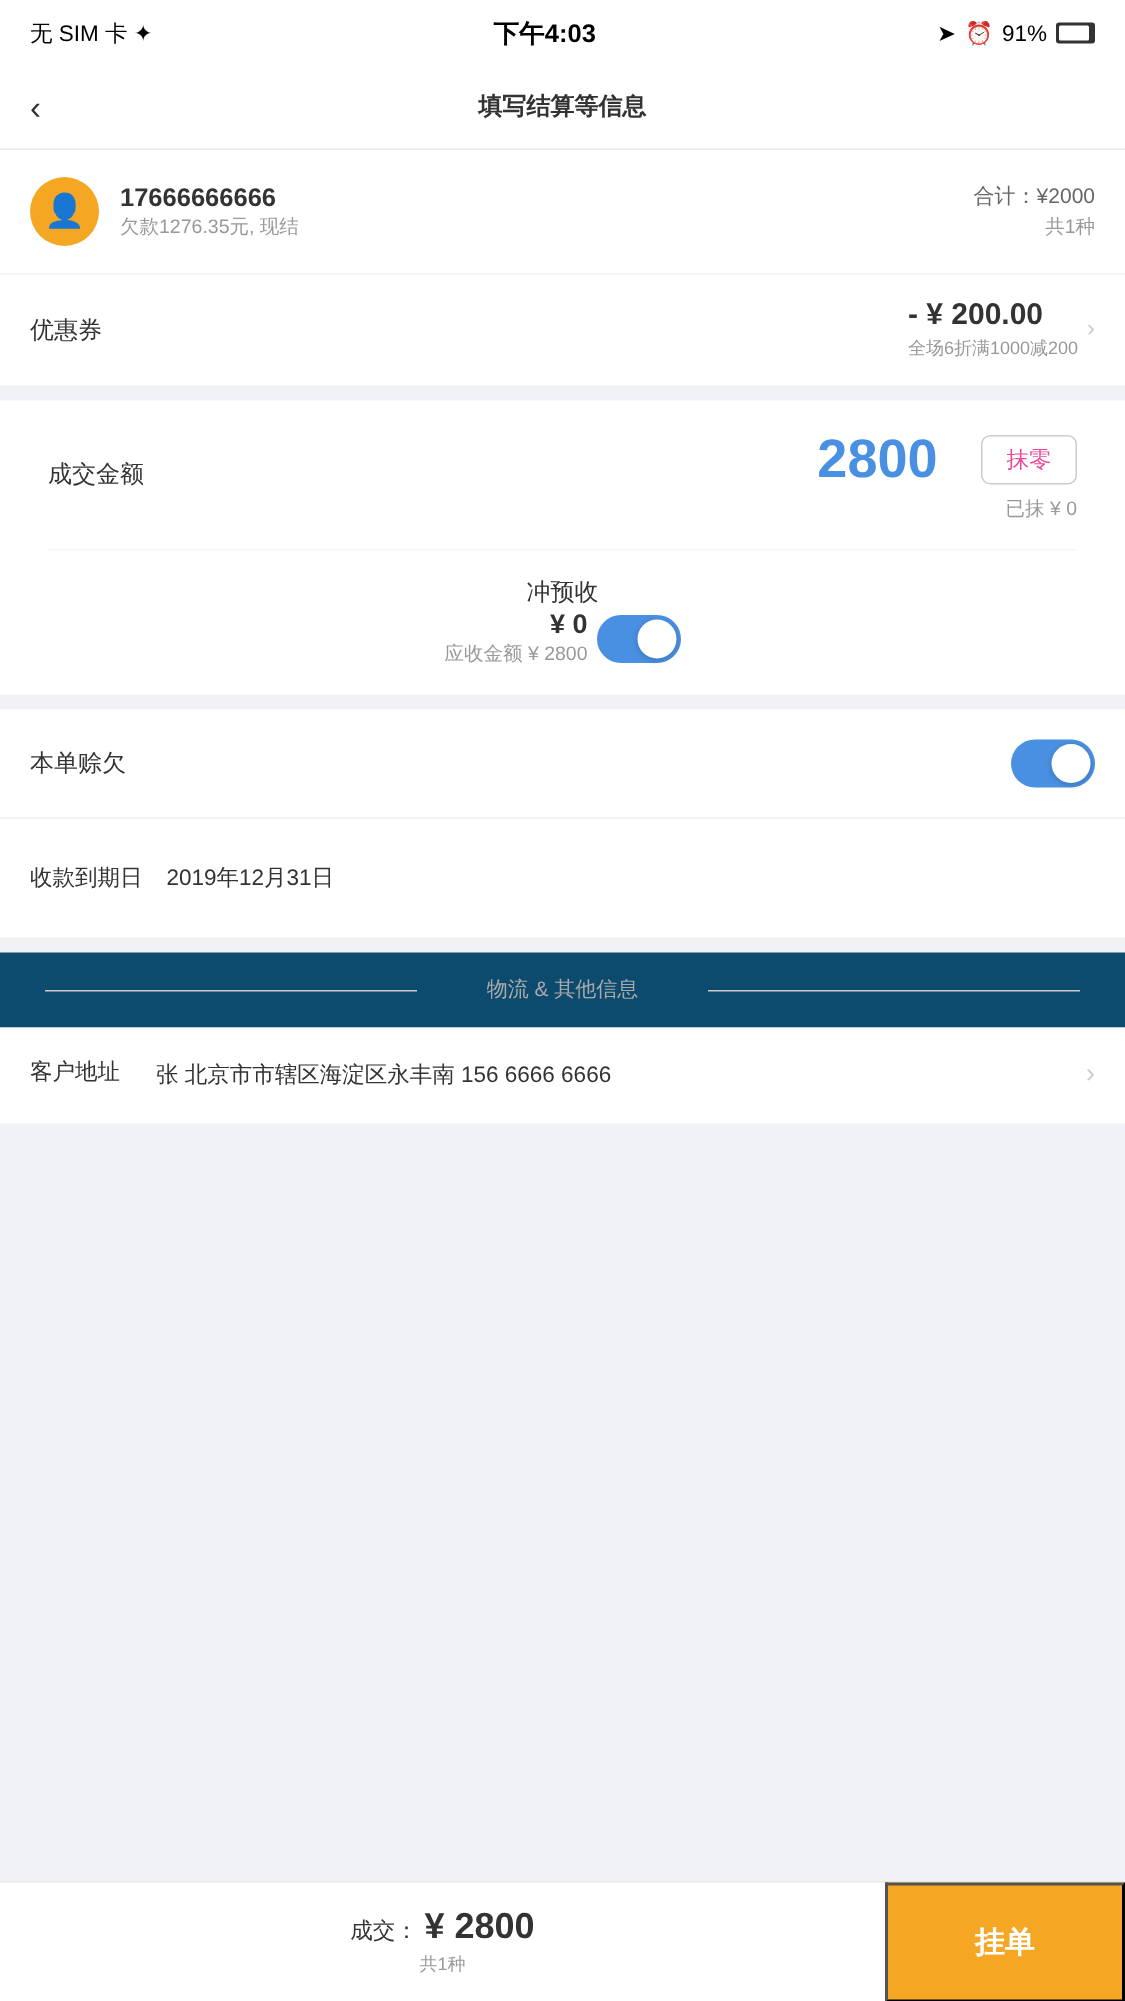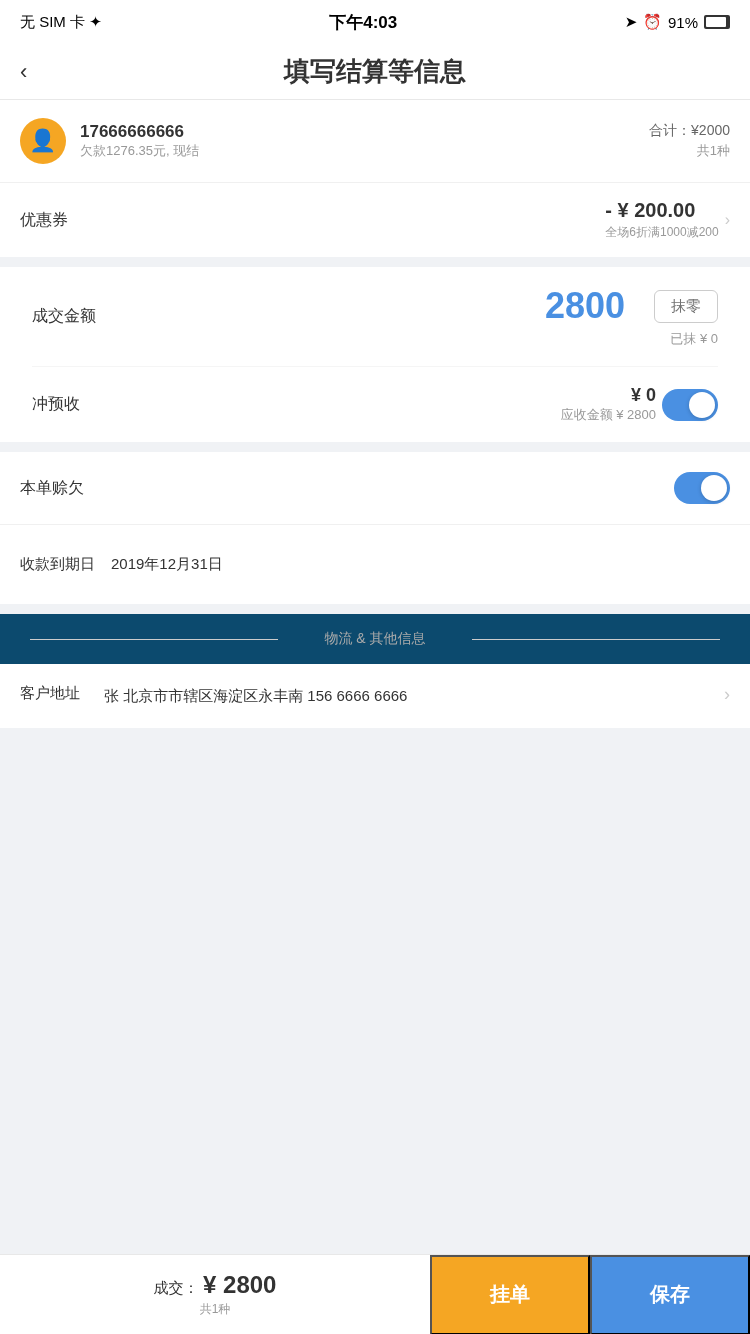--- a/index.html
+++ b/index.html
@@ -39,21 +39,21 @@
       border-bottom: 1px solid #e8e8e8;
     }
     .nav-back {
       position: absolute;
       left: 20px;
       font-size: 22px;
       color: #333;
       cursor: pointer;
     }
     .nav-title {
-      font-size: 26px;
+      font-size: 16px;
       font-weight: 600;
       color: #333;
     }
 
     
     .section {
       background: #fff;
       margin-bottom: 10px;
     }
 
@@ -102,29 +102,29 @@
       margin-bottom: 10px;
       padding: 0 32px;
     }
     .amount-row {
       display: flex;
       align-items: center;
       justify-content: space-between;
       padding: 18px 0;
       border-bottom: 1px solid #f5f5f5;
     }
-    .amount-row:last-child { border-bottom: none; }
+    .amount-row:last-child { border-bottom: none; flex-direction: column; }
     .amount-label { font-size: 16px; color: #333; }
     .amount-value { font-size: 36px; font-weight: 600; color: #4a90e2; }
     .round-btn {
       border: 1px solid #ccc;
       border-radius: 6px;
       padding: 6px 16px;
       font-size: 15px;
-      color: #737373;
+      color: #ec4899;
       background: #fff;
       cursor: pointer;
     }
     .amount-sub { font-size: 13px; color: #999; text-align: right; margin-top: 3px; }
 
     
     .toggle-wrapper {
       display: flex;
       align-items: center;
       gap: 6px;
@@ -352,14 +352,13 @@
 
 <div class="bottom-bar">
   <div class="bottom-info">
     <div>
       <span class="bottom-deal">成交：</span>
       <span class="bottom-amount">¥ 2800</span>
     </div>
     <div class="bottom-count">共1种</div>
   </div>
   <button class="bottom-btn btn-hang">挂单</button>
-  <button class="bottom-btn btn-save">保存</button>
 </div>
 
 </body></html>

